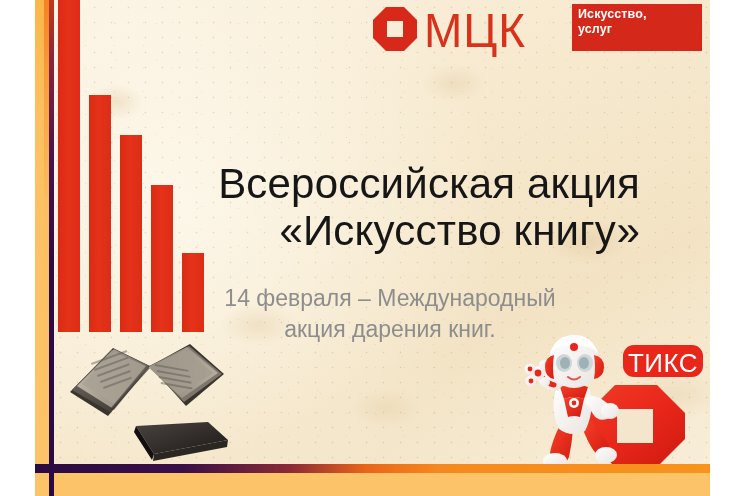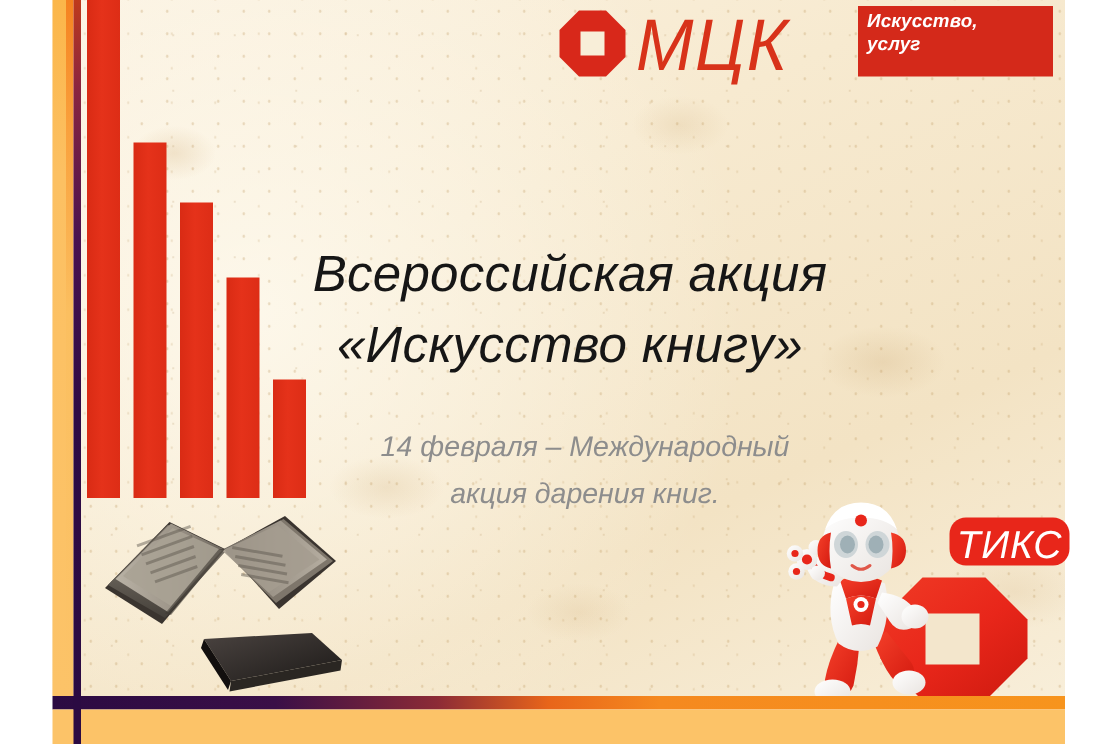--- a/index.html
+++ b/index.html
@@ -1,20 +1,20 @@
 <!DOCTYPE html>
 <html><head>
 <meta charset="utf-8">
 <style>
   html,body{margin:0;padding:0;}
   body{
     width:744px;height:496px;background:#ffffff;overflow:hidden;
     font-family:"Liberation Sans", sans-serif;
   }
-  .slide{position:relative;width:744px;height:496px;background:#ffffff;font-style:italic;}
+  .slide{position:relative;width:744px;height:496px;background:#ffffff;}
 
   
   .canvas{
     position:absolute;left:35px;top:0;width:675px;height:464px;
     background:
       radial-gradient(ellipse 40px 26px at 12% 22%, rgba(214,183,135,.30), rgba(214,183,135,0) 70%),
       radial-gradient(ellipse 55px 30px at 33% 70%, rgba(214,183,135,.26), rgba(214,183,135,0) 70%),
       radial-gradient(ellipse 46px 28px at 62% 18%, rgba(214,183,135,.24), rgba(214,183,135,0) 70%),
       radial-gradient(ellipse 60px 34px at 82% 52%, rgba(205,172,122,.26), rgba(205,172,122,0) 70%),
       radial-gradient(ellipse 50px 28px at 52% 88%, rgba(214,183,135,.22), rgba(214,183,135,0) 70%),
@@ -52,28 +52,28 @@
   .logo-octagon{position:absolute;left:4px;top:4px;width:46px;height:46px;}
   .logo-word{position:absolute;left:56px;top:-1px;font-size:46px;line-height:54px;
     color:#d8321a;font-weight:400;letter-spacing:1px;font-family:"Liberation Sans", sans-serif;
     transform:scaleY(1.06);transform-origin:left top;}
   .logo-tag{position:absolute;left:204px;top:2px;width:130px;height:47px;background:#d4291a;
     padding:3px 5px 0 6px;box-sizing:border-box;}
   .logo-tag span{display:block;color:#ffffff;font-weight:bold;font-size:12.5px;line-height:14.6px;
     letter-spacing:.1px;}
 
   
-  .title{position:absolute;left:120px;top:160px;width:520px;text-align:center;
-    font-size:34px;line-height:47px;color:#161616;font-weight:400;letter-spacing:.2px;}
+  .title{position:absolute;left:120px;top:160px;width:520px;text-align:right;
+    font-size:42px;line-height:47px;color:#161616;font-weight:400;letter-spacing:.2px;}
   .subtitle{position:absolute;left:155px;top:283px;width:470px;text-align:center;
-    font-size:19px;line-height:31px;color:#8d8d8d;font-weight:400;}
+    font-size:23px;line-height:31px;color:#8d8d8d;font-weight:400;}
 
   
   .tiks{position:absolute;left:623px;top:345px;width:80px;height:32px;background:#e8261a;
-    border-radius:11px;margin-left:10px;}
+    border-radius:11px;}
   .tiks span{display:block;text-align:center;color:#ffffff;font-size:26px;line-height:36px;
     font-weight:400;letter-spacing:.5px;}
 
   
   .mascot{position:absolute;left:524px;top:333px;width:110px;height:140px;}
   .big-octagon{position:absolute;left:586px;top:384px;width:100px;height:84px;}
 
   
   .footer-band{position:absolute;left:35px;top:464px;width:675px;height:9px;
     background:linear-gradient(90deg,#2b0a42 0%,#3a0f47 22%,#8c2b36 38%,#e8651a 49%,#f5891f 60%,#f7941d 100%);}

